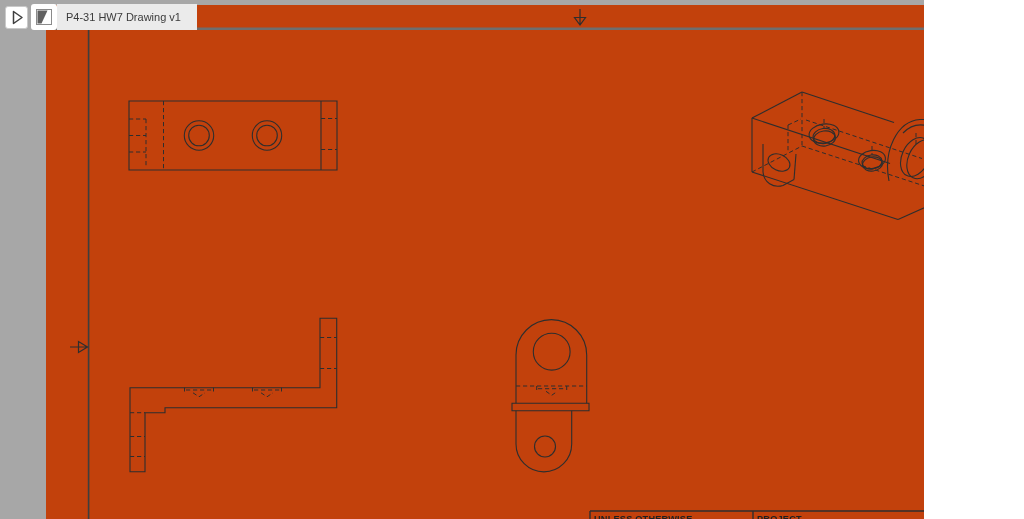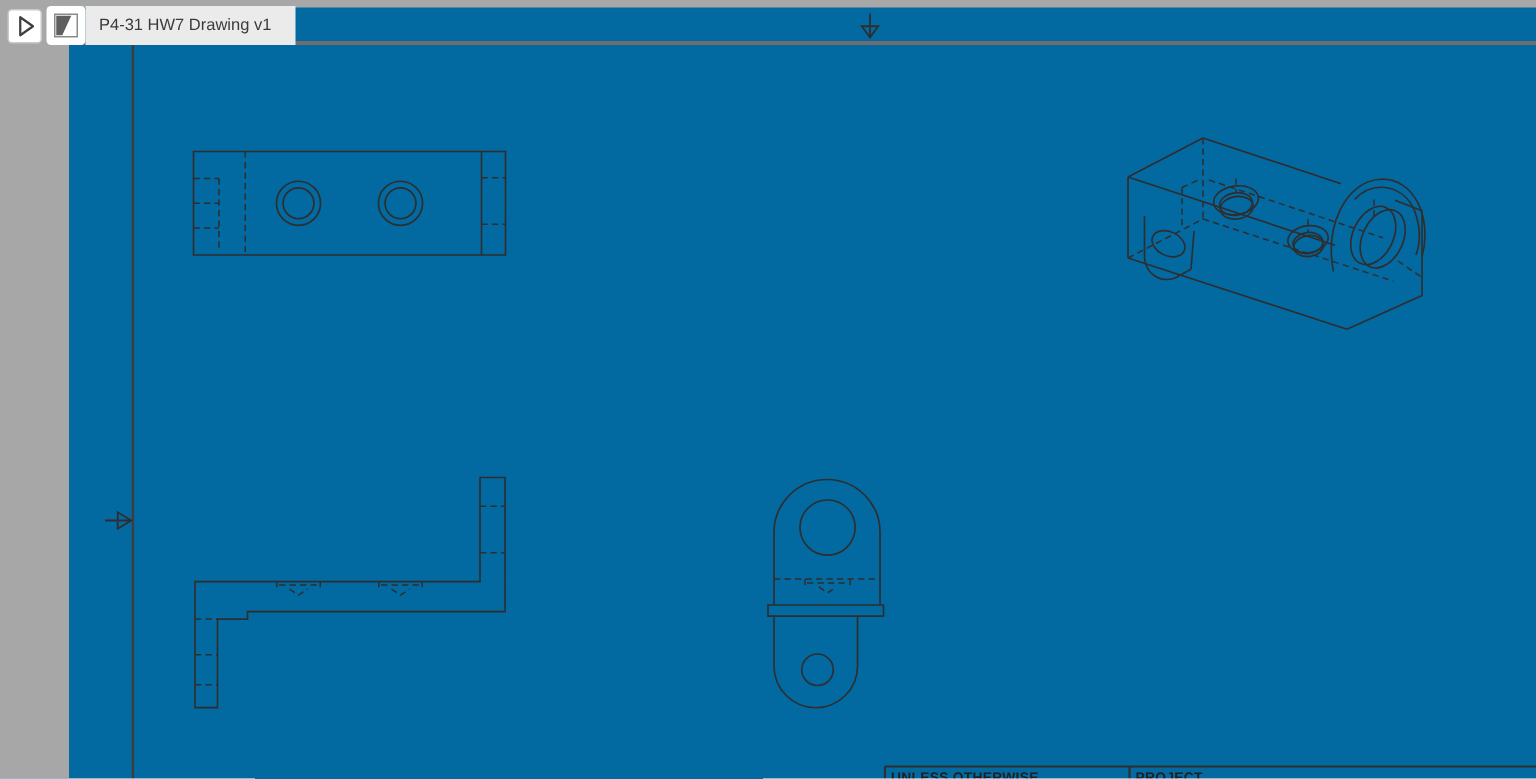--- a/index.html
+++ b/index.html
@@ -1,17 +1,17 @@
 <!DOCTYPE html>
 <html><head>
 <meta charset="utf-8">
 <style>
   html,body{margin:0;padding:0;background:#ffffff;}
   body{font-family:"Liberation Sans",sans-serif;}
-  .screen{position:relative;width:1024px;height:519px;overflow:hidden;background:#0369a1;}
+  .screen{position:relative;width:924px;height:519px;overflow:hidden;background:#c2410c;}
   svg.canvas{position:absolute;left:0;top:0;display:block;}
   
   .ln{fill:none;stroke:#2e2e2e;stroke-width:1.1;}
   .dash .ln, .ln.dash{stroke-dasharray:4.2 2.8;stroke-width:1;}
   .tb .ln{stroke-width:1.4;}
   .tb-text{font-size:9.2px;font-weight:700;fill:#1f1f1f;letter-spacing:0.2px;font-family:"Liberation Sans",sans-serif;}
   .chrome-divider{stroke:#6e6e6e;stroke-width:2.6;fill:none;}
   .chrome-border{stroke:#3e3e3e;stroke-width:1.6;fill:none;}
   .chrome-arrow{stroke:#2e2e2e;stroke-width:1.2;fill:none;}
   

